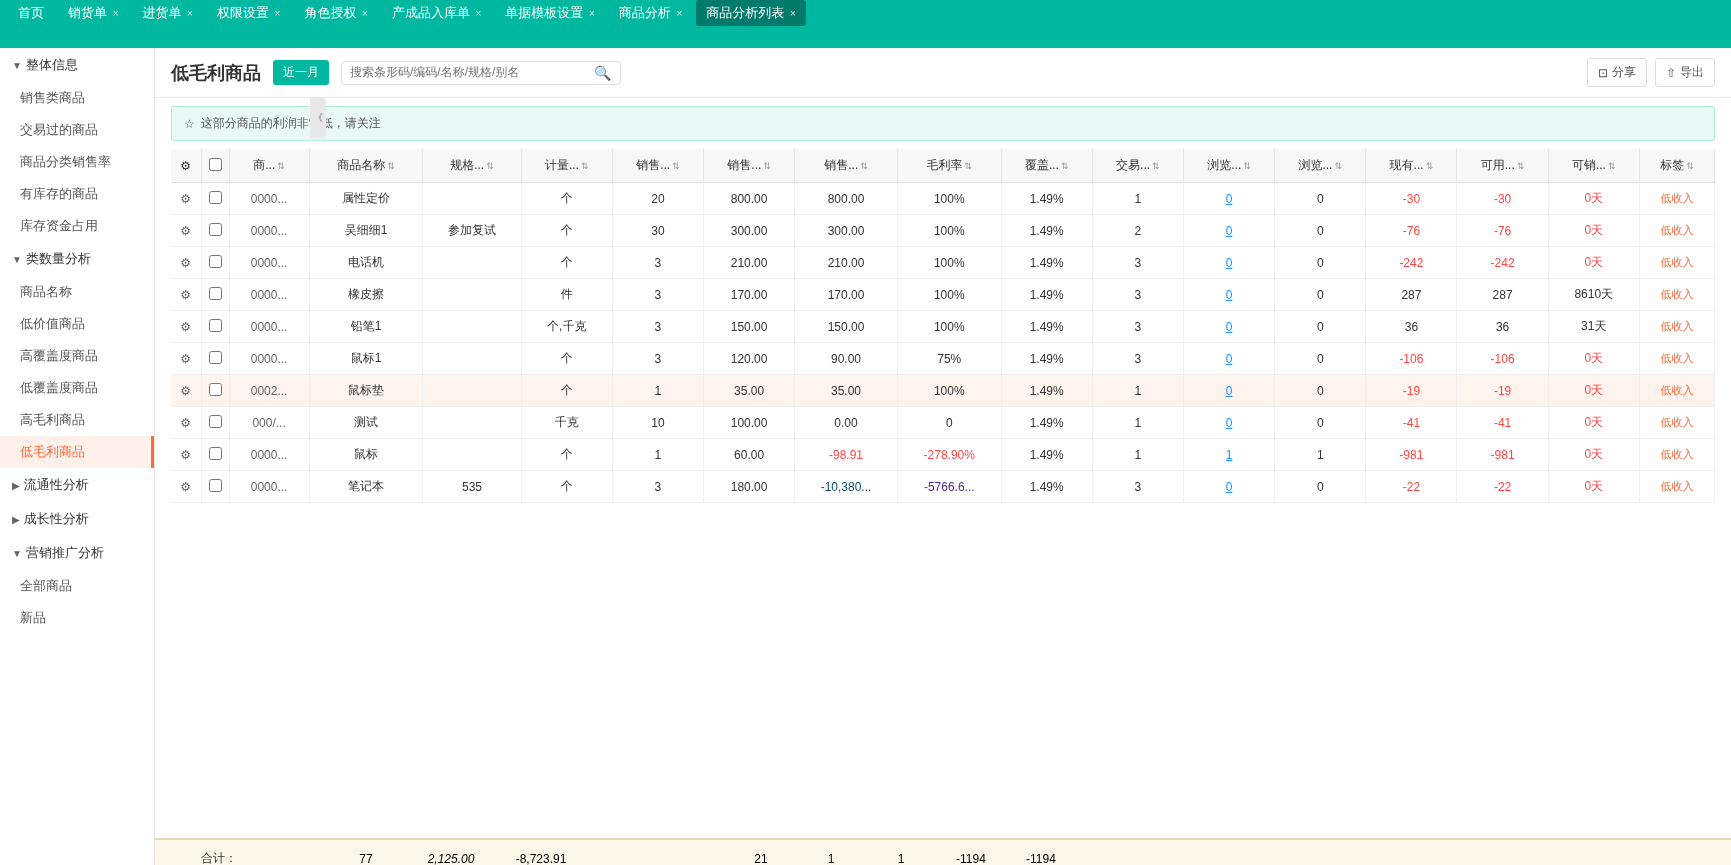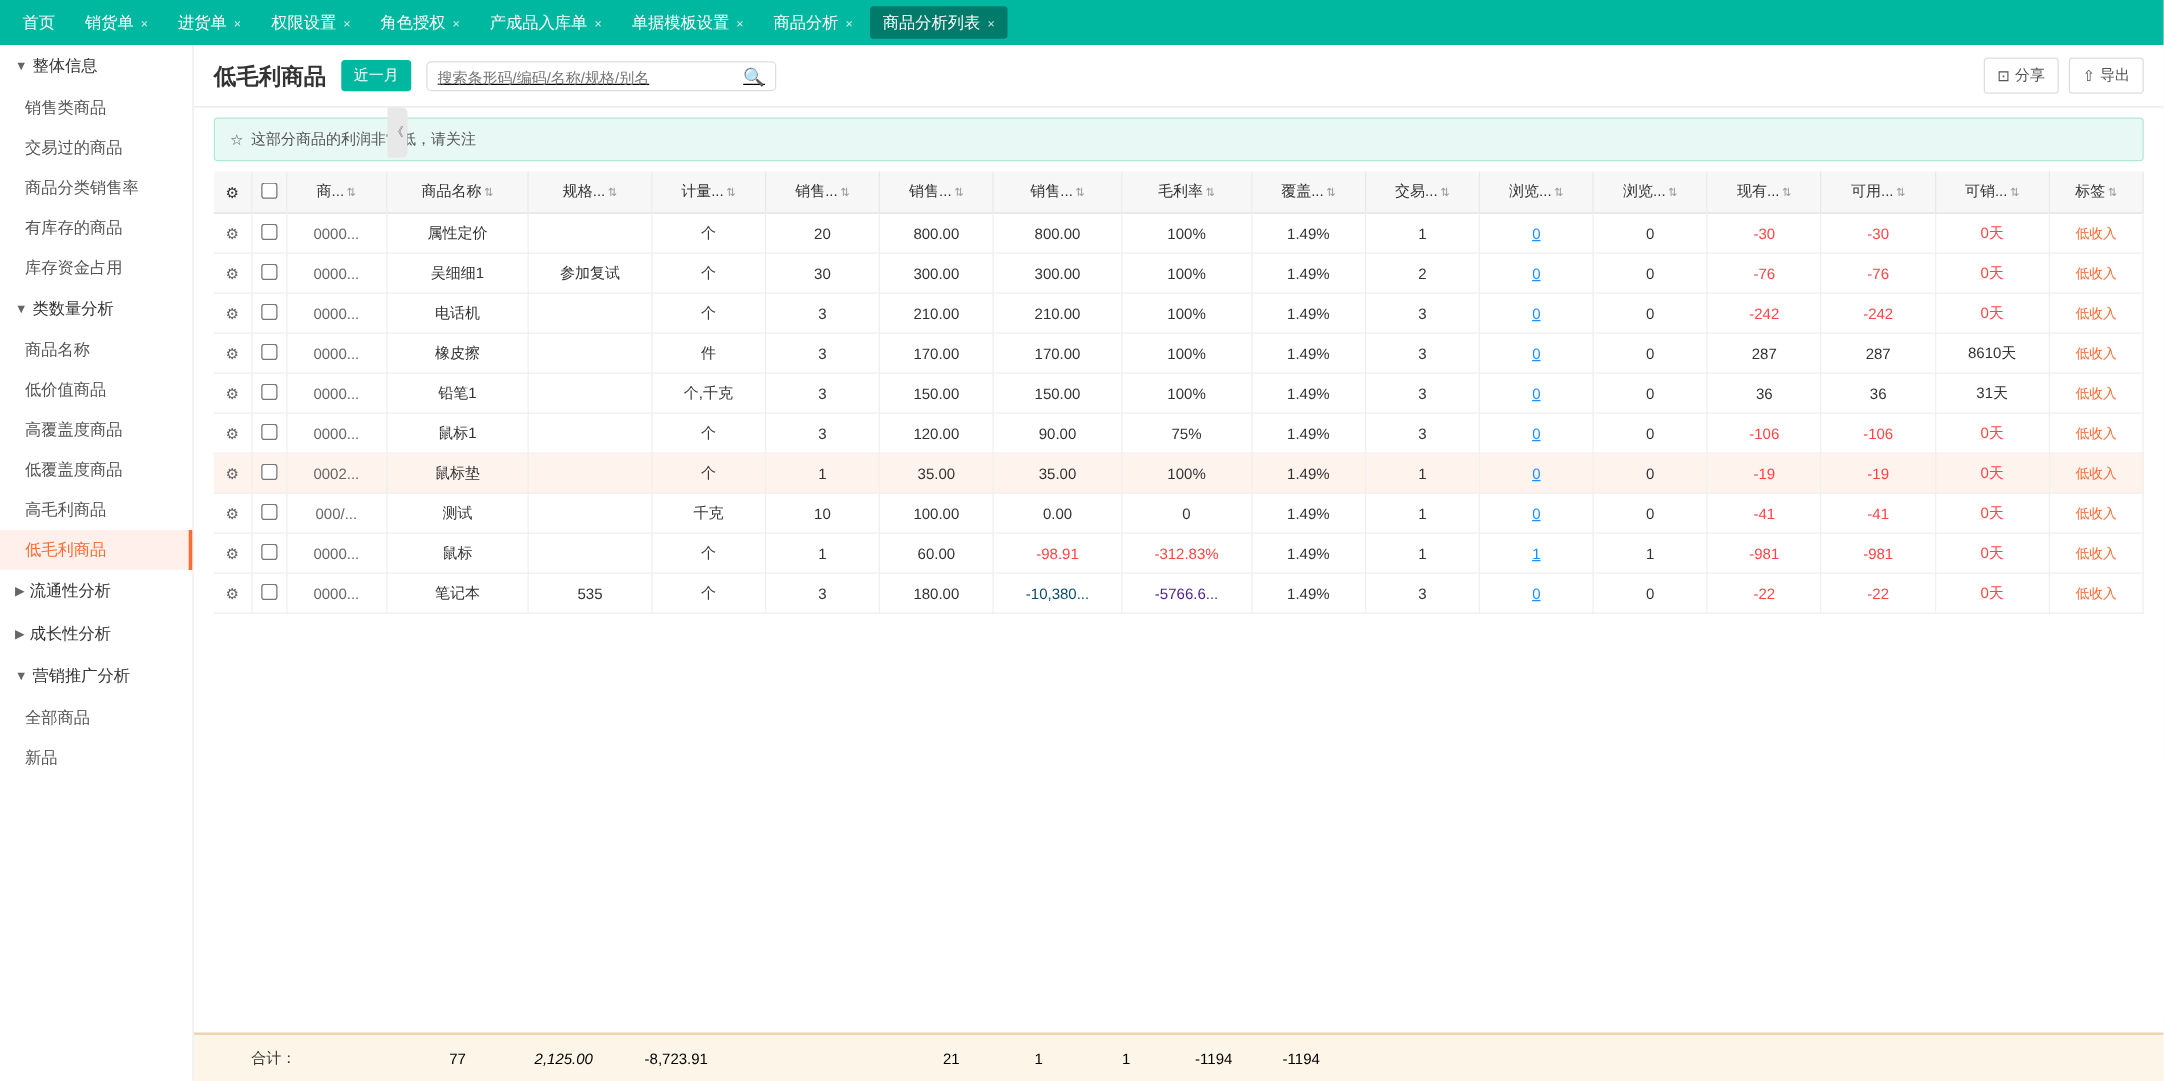--- a/index.html
+++ b/index.html
@@ -1,23 +1,23 @@
 <!DOCTYPE html>
 <html><head>
   <meta charset="utf-8">
   <style>
     * { box-sizing: border-box; margin: 0; padding: 0; }
     body { font-family: 'Microsoft YaHei', sans-serif; font-size: 12px; background: #f5f5f5; overflow: hidden; }
 
     
     .top-nav {
       background: #00b8a0;
-      height: 36px;
-      display: flex;
-      align-items: center;
+      height: 48px;
+      display: flex;
+      align-items: flex-start;
       padding: 0 8px;
       gap: 4px;
     }
     .nav-item {
       color: white;
       padding: 4px 10px;
       cursor: pointer;
       border-radius: 3px;
       font-size: 13px;
       white-space: nowrap;
@@ -103,27 +103,26 @@
       background: #00b8a0;
       color: white;
       border: none;
       padding: 4px 10px;
       border-radius: 3px;
       cursor: pointer;
       font-size: 12px;
     }
     .search-box {
       display: flex;
-      align-items: flex-end;
+      align-items: flex-start;
       border: 1px solid #ddd;
       border-radius: 4px;
       padding: 3px 8px;
       flex: 1;
       max-width: 280px;
-      text-decoration: underline;
     }
     .search-box input {
       border: none;
       outline: none;
       font-size: 12px;
       width: 100%;
       color: #999;
     }
     .search-icon { color: #999; font-size: 14px; }
     .header-actions {
@@ -549,21 +548,21 @@
             <tr>
     <td class="settings-icon">⚙</td>
     <td class="checkbox-cell"><input type="checkbox" style=""></td>
     <td class="row-num">0000...</td>
     <td>鼠标</td>
     <td></td>
     <td>个</td>
     <td>1</td>
     <td>60.00</td>
     <td style="color:#ff4444">-98.91</td>
-    <td style="color:#ff4444">-312.83%</td>
+    <td style="color:#ff4444">-278.90%</td>
     <td>1.49%</td>
     <td>1</td>
     <td class="link-style">1</td>
     <td>1</td>
     <td style="color:#ff4444">-981</td>
     <td style="color:#ff4444">-981</td>
     <td style="color:#ff4444">0天</td>
     <td class="tag-low">低收入</td>
   </tr>
             <tr>

